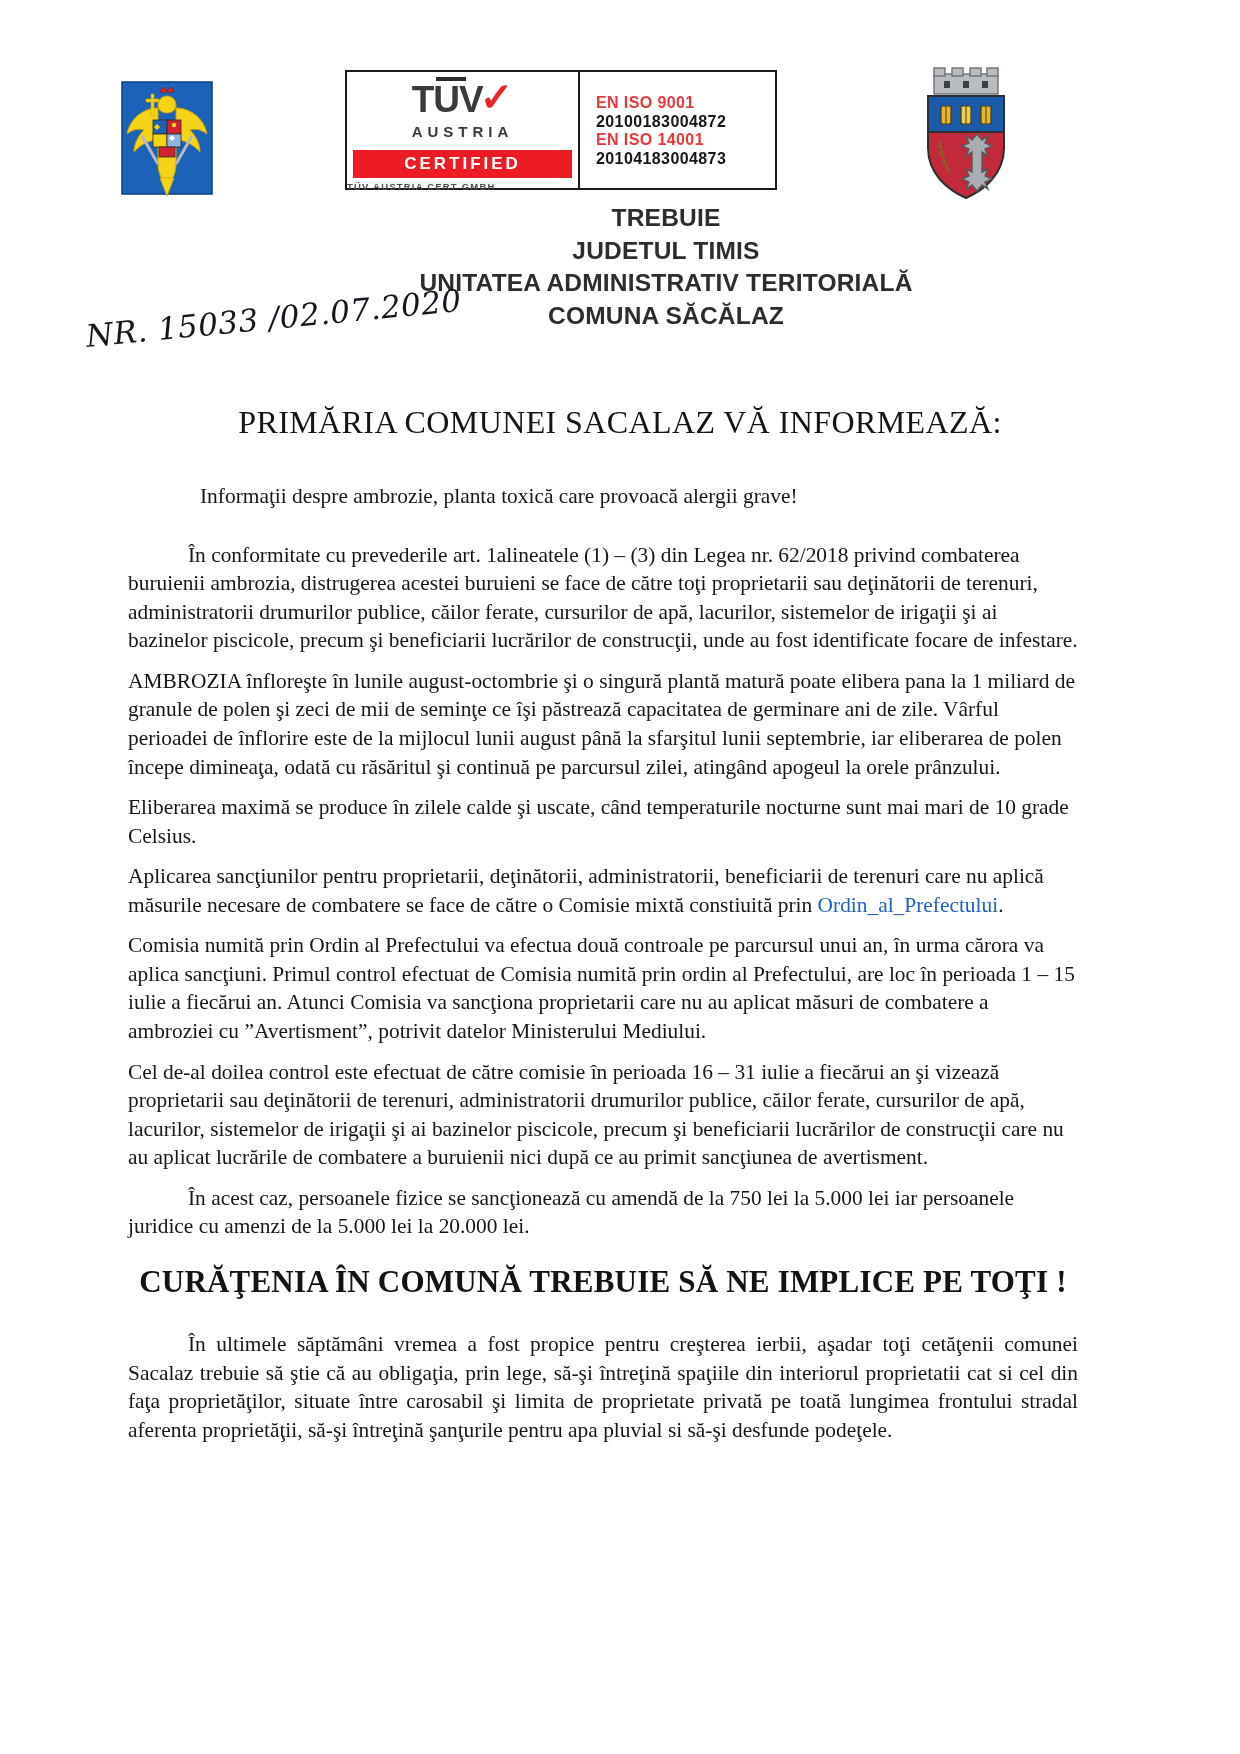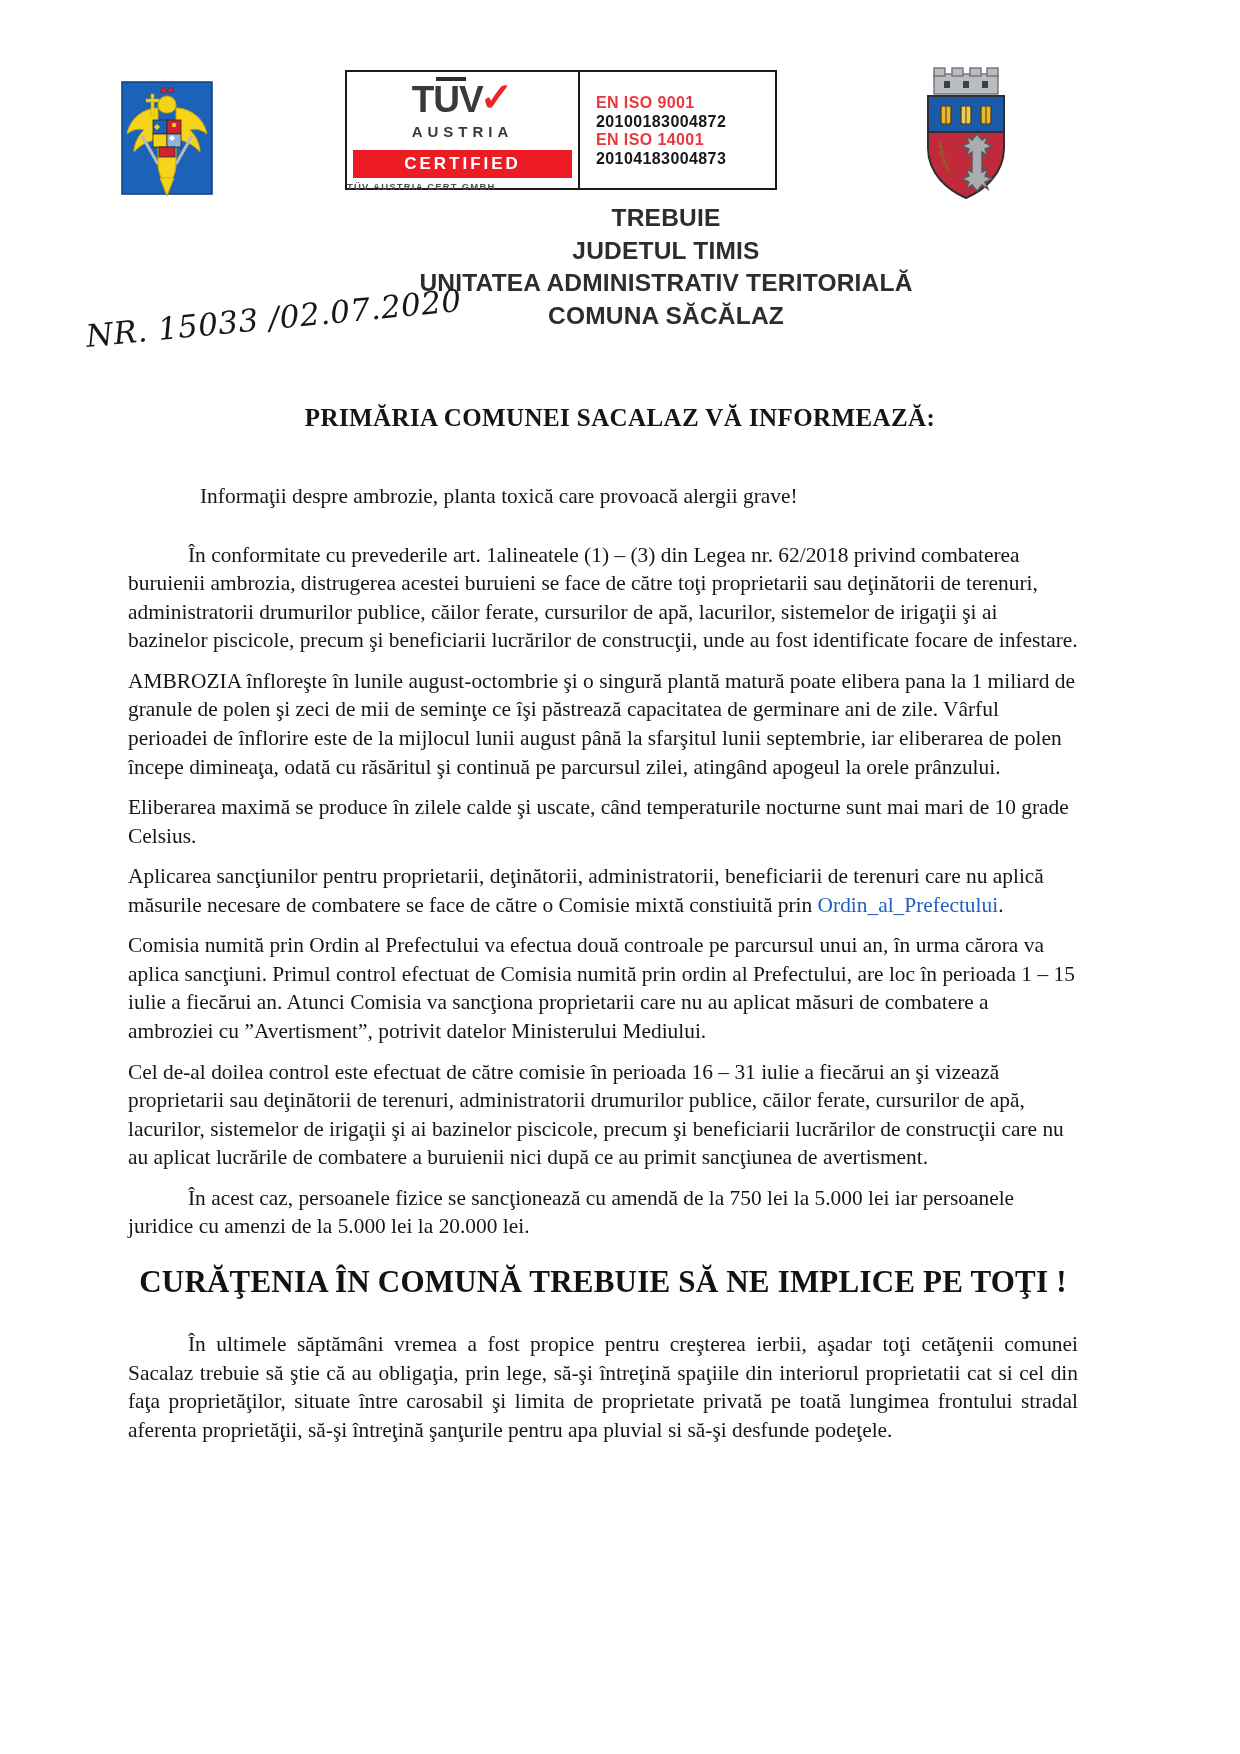--- a/index.html
+++ b/index.html
@@ -170,22 +170,22 @@
     letter-spacing: 0.5px;
   }
 
   .doc-title {
     position: absolute;
     left: 0;
     top: 404px;
     width: 1240px;
     text-align: center;
     font-family: "Liberation Serif", serif;
-    font-weight: bold;
-    font-size: 25px;
+    font-weight: normal;
+    font-size: 32px;
     letter-spacing: 0.4px;
     color: #151515;
   }
 
   
   .body-col {
     position: absolute;
     left: 128px;
     top: 482px;
     width: 950px;

